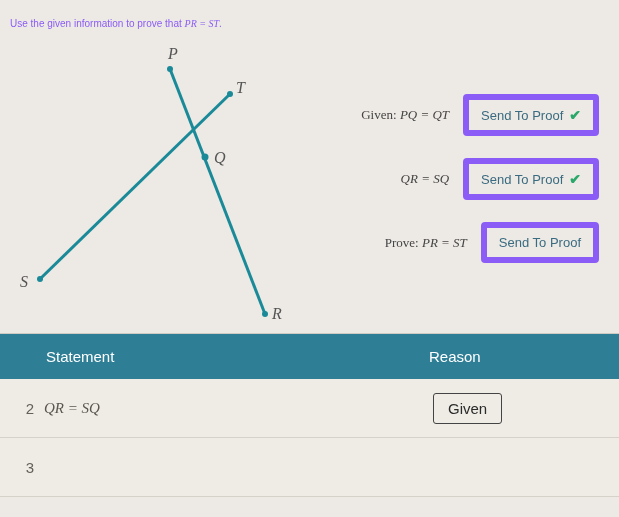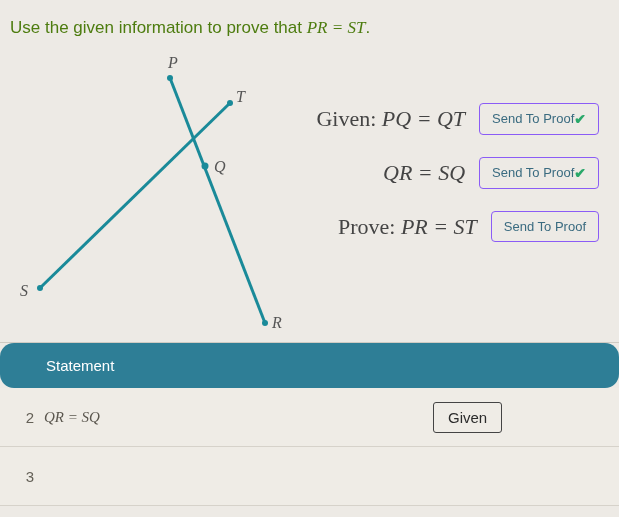--- a/index.html
+++ b/index.html
@@ -13,22 +13,22 @@
     position: relative;
   }
   .page {
     background: #edeae5;
     width: 619px;
     height: 517px;
     box-sizing: border-box;
   }
   .prompt {
     padding: 18px 10px 0 10px;
-    font-size: 17px;
-    color: #4d7c0f;
+    font-size: 10px;
+    color: #8b5cf6;
   }
   .math-it { font-style: italic; font-family: 'Times New Roman', serif; }
   .top-area {
     display: flex;
     margin-top: 10px;
   }
   .fig {
     width: 300px;
     height: 290px;
     position: relative;
@@ -47,49 +47,50 @@
   .given-row {
     display: flex;
     align-items: center;
     justify-content: flex-end;
     gap: 14px;
     margin-bottom: 22px;
     padding-right: 20px;
   }
   .given-text {
     font-family: 'Times New Roman', serif;
-    font-size: 22px;
+    font-size: 13px;
     color: #444;
   }
   .stp-btn {
-    border: 1px solid #8b5cf6;
+    border: 6px solid #8b5cf6;
     border-radius: 4px;
     background: #fff0;
     color: #3a6b80;
     font-size: 13px;
     padding: 7px 12px;
     display: inline-flex;
+    align-items: center;
+    gap: 6px;
     cursor: pointer;
   }
   .check {
     color: #2aa86a;
     font-weight: bold;
     font-size: 14px;
   }
 
   .proof-table {
     margin-top: 4px;
     border-top: 1px solid #cfcbc3;
   }
   .hdr {
     display: flex;
     background: #2e7e96;
     color: #fff;
     font-size: 15px;
-    border-radius: 14px;
   }
   .hdr .col-s { flex: 1; padding: 14px 18px 14px 46px; }
   .hdr .col-r { width: 180px; padding: 14px 10px; }
   .row {
     display: flex;
     border-bottom: 1px solid #d6d2ca;
     background: #efece6;
     min-height: 58px;
     align-items: center;
   }
@@ -174,20 +175,21 @@
         <span class="stp-btn">
           <span>Send To Proof</span>
         </span>
       </div>
     </div>
   </div>
 
   <div class="proof-table">
     <div class="hdr">
       <div class="col-s">Statement</div>
+      <div class="col-r">Reason</div>
     </div>
     <div class="row">
       <div class="num">2</div>
       <div class="stmt">QR = SQ</div>
       <div class="reason">
         <span class="reason-box">Given</span>
       </div>
     </div>
     <div class="row">
       <div class="num">3</div>

